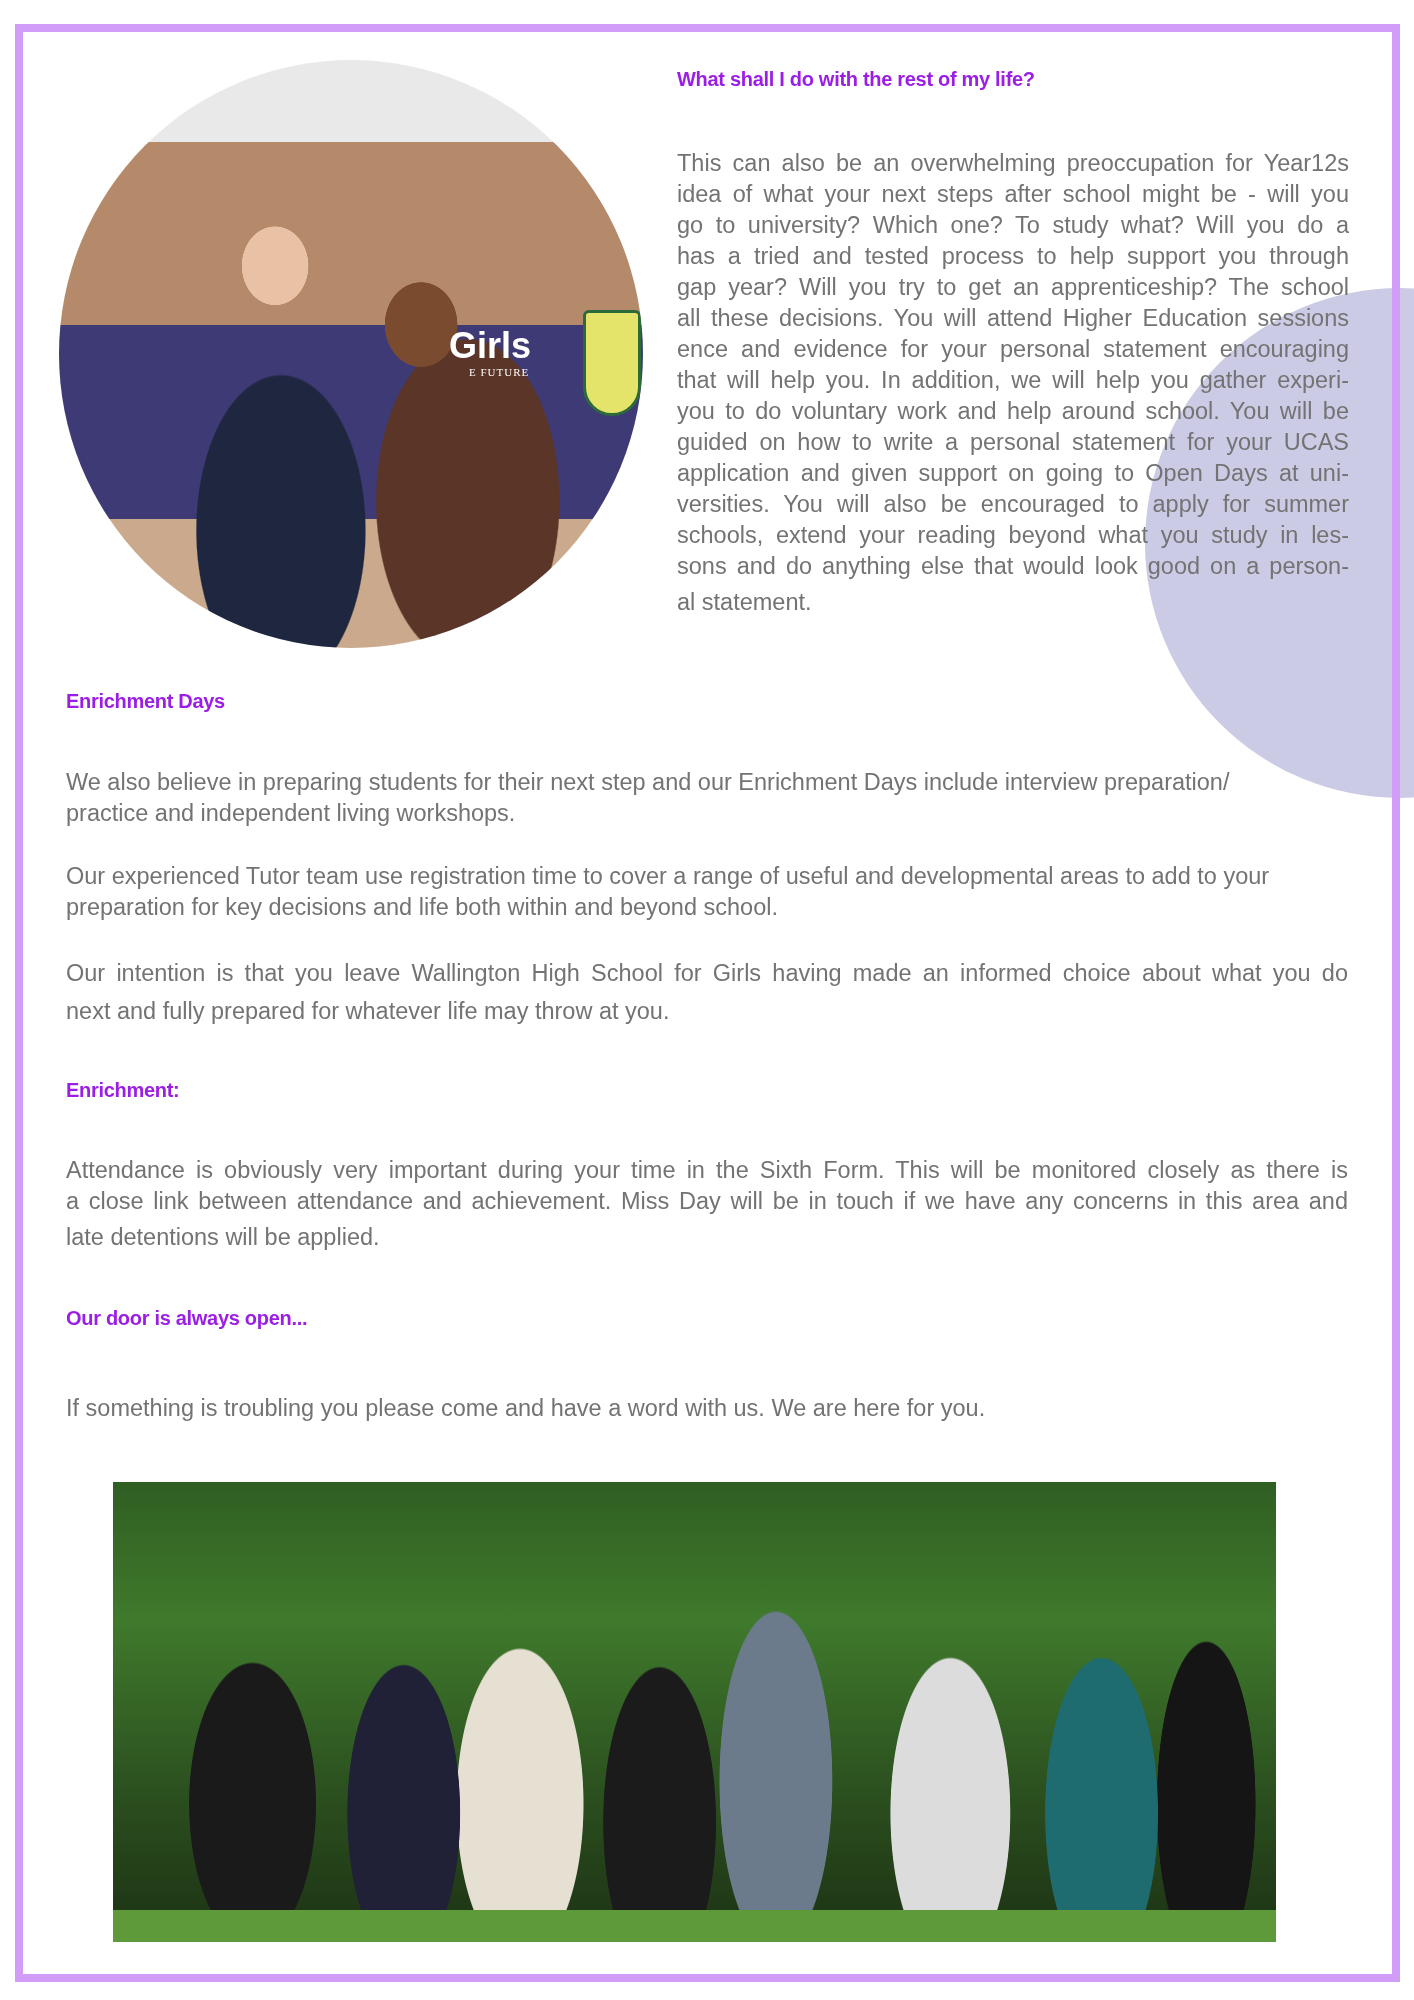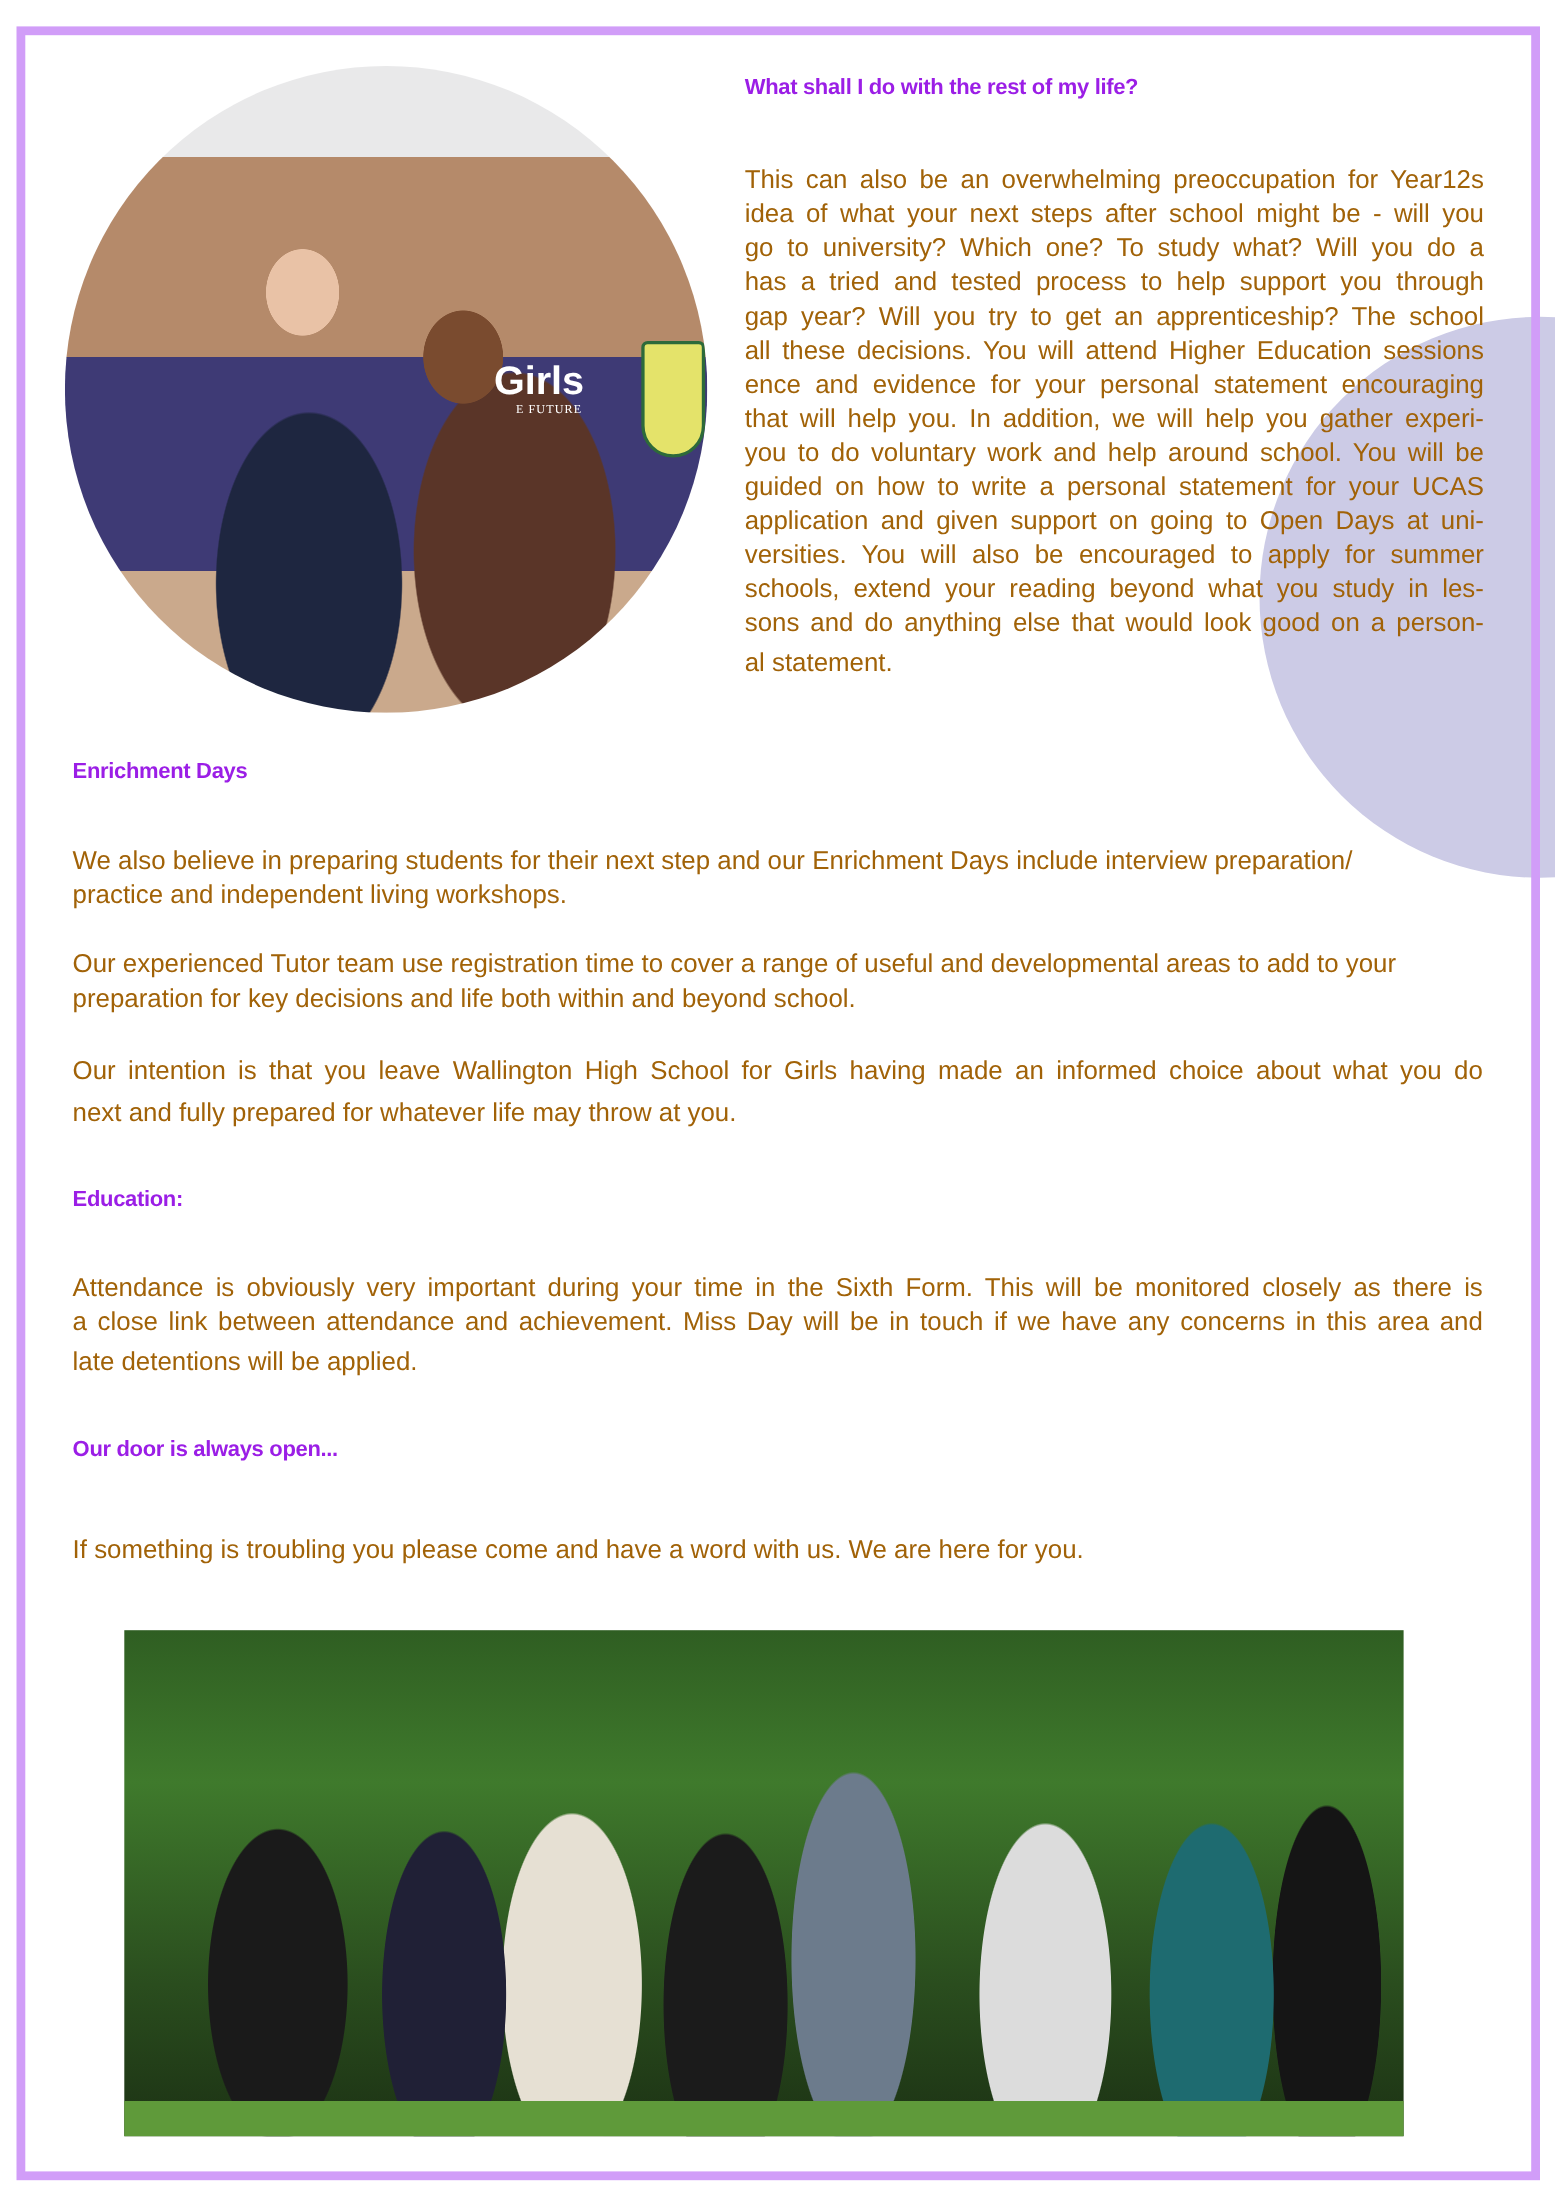--- a/index.html
+++ b/index.html
@@ -18,21 +18,21 @@
                     radial-gradient(ellipse 120px 220px at 38% 80%, #1e2640 0 70%, transparent 71%),
                     linear-gradient(180deg, #e9e9ea 0 14%, #b58a6a 14% 45%, #3e3a75 45% 78%, #caa98c 78% 100%); }
   .photo-caption-sign { position:absolute; left:390px; top:265px; color:#ffffff; font-size:36px; font-weight:bold;
                         font-family:"Liberation Sans", sans-serif; }
   .photo-caption-sub { position:absolute; left:410px; top:306px; color:#ffffff; font-size:11px; letter-spacing:1px;
                        font-family:"Liberation Serif", serif; }
   .crest { position:absolute; left:524px; top:250px; width:52px; height:100px; background:#e4e36a;
            border-radius:6px 6px 30px 30px; border:3px solid #2d6a3a; }
   .h { position:absolute; color:#9b1ee6; font-weight:bold; font-size:20px; z-index:4;
        font-family:"Liberation Sans", sans-serif; letter-spacing:-0.3px; }
-  .p { position:absolute; font-size:23.5px; line-height:31px; z-index:4; color:#a16207;
+  .p { position:absolute; font-size:23.5px; line-height:31px; z-index:4; color:#737373;
        font-family:"Liberation Sans", sans-serif; }
   .p.just { text-align:justify; }
   .p .line { display:block; white-space:nowrap; }
   .p.just .line { text-align:justify; text-align-last:justify; white-space:normal; }
   .p.just .line.last { text-align-last:left; }
   .group-photo { position:absolute; left:113px; top:1482px; width:1163px; height:460px; z-index:2;
                  overflow:hidden;
                  background:
                    linear-gradient(180deg, transparent 0 93%, #5f9a3a 93% 100%),
                    radial-gradient(ellipse 90px 200px at 12% 70%, #1a1a1a 0 70%, transparent 71%),
@@ -83,21 +83,21 @@
 </div>
 <div class="p" style="left:66px; top:861px; width:1290px;">
   <span class="line">Our experienced Tutor team use registration time to cover a range of useful and developmental areas to add to your</span>
   <span class="line">preparation for key decisions and life both within and beyond school.</span>
 </div>
 <div class="p just" style="left:66px; top:954px; width:1282px; line-height:38px;">
   <span class="line">Our intention is that you leave Wallington High School for Girls having made an informed choice about what you do</span>
   <span class="line last">next and fully prepared for whatever life may throw at you.</span>
 </div>
 
-<div class="h" style="left:66px; top:1079px;">Education:</div>
+<div class="h" style="left:66px; top:1079px;">Enrichment:</div>
 <div class="p just" style="left:66px; top:1155px; width:1282px;">
   <span class="line">Attendance is obviously very important during your time in the Sixth Form.  This will be monitored closely as there is</span>
   <span class="line">a close link between attendance and achievement. Miss Day will be in touch if we have any concerns in this area and</span>
   <span class="line last" style="margin-top:5px;">late detentions will be applied.</span>
 </div>
 
 <div class="h" style="left:66px; top:1307px;">Our door is always open...</div>
 <div class="p" style="left:66px; top:1393px; width:1290px;">
   <span class="line">If something is troubling you please come and have a word with us. We are here for you.</span>
 </div>

